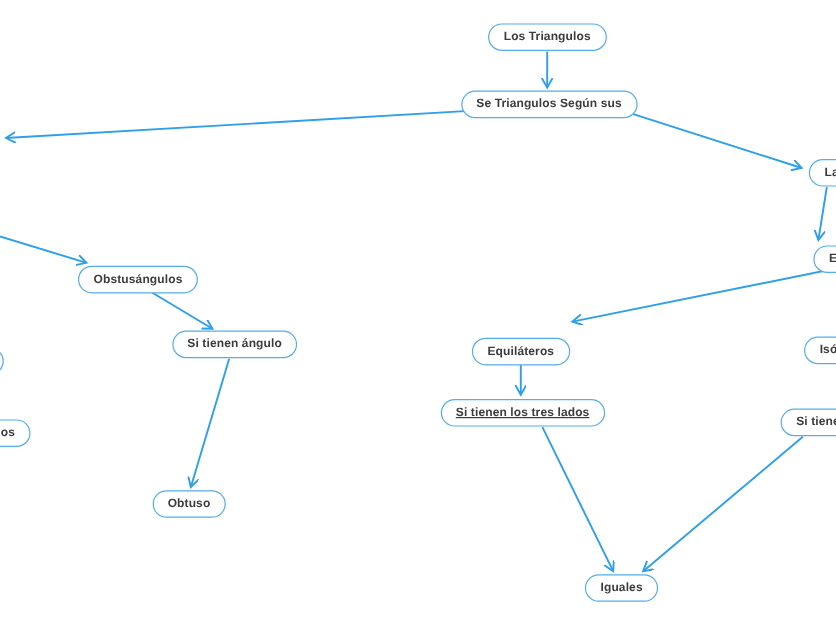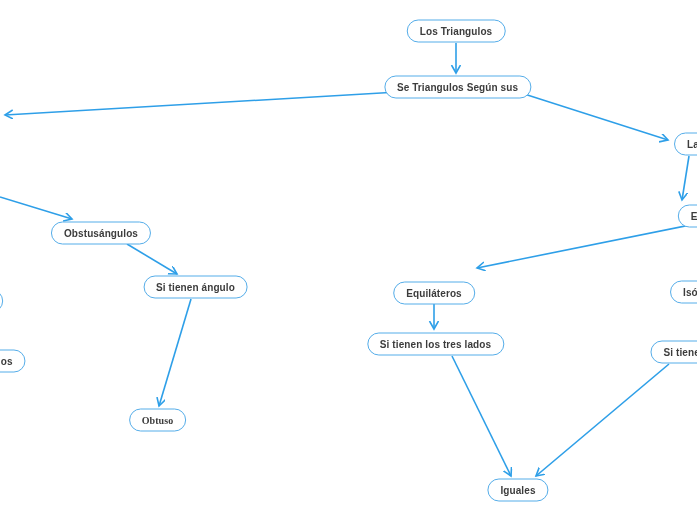--- a/index.html
+++ b/index.html
@@ -44,25 +44,25 @@
         <line x1="745" y1="214" x2="477" y2="268" class="edge" marker-end="url(#arrowhead)"></line>
         <line x1="434" y1="291" x2="434" y2="329" class="edge" marker-end="url(#arrowhead)"></line>
         <line x1="452" y1="356" x2="511" y2="476" class="edge" marker-end="url(#arrowhead)"></line>
         <line x1="669" y1="364" x2="536" y2="476" class="edge" marker-end="url(#arrowhead)"></line>
       </g>
   </svg>
   <div id="node-layer">
       <div class="node" style="left: 456px; top: 31px; text-align: right;">Los Triangulos</div>
       <div class="node" style="left: 457.5px; top: 87px;">Se Triangulos Según sus</div>
       <div class="node" style="left: 702px; top: 144px;">Lados</div>
-      <div class="node" style="left: 101px; top: 232.5px;">Obstusángulos</div>
+      <div class="node" style="left: 115px; top: 232.5px;">Obstusángulos</div>
       <div class="node" style="left: 716px; top: 215.5px;">Escalenos</div>
       <div class="node" style="left: 434px; top: 293px;">Equiláteros</div>
       <div class="node" style="left: 195.5px; top: 287px;">Si tienen ángulo</div>
       <div class="node" style="left: 706px; top: 292px;">Isósceles</div>
       <div class="node" style="left: -41px; top: 301px;">Acutángulos</div>
-      <div class="node" style="left: 435.5px; top: 343.5px;">Si tienen los tres lados</div>
+      <div class="node" style="left: 435.5px; top: 343.5px; text-decoration: underline;">Si tienen los tres lados</div>
       <div class="node" style="left: 710px; top: 351.5px;">Si tienen dos lados</div>
       <div class="node" style="left: -18px; top: 361px;">Rectángulos</div>
-      <div class="node" style="left: 157.5px; top: 420px; font-family: Liberation Serif, serif;">Obtuso</div>
+      <div class="node" style="left: 157.5px; top: 420px;">Obtuso</div>
       <div class="node" style="left: 518px; top: 490px;">Iguales</div>
     </div>
 </div>
 
 </body></html>

